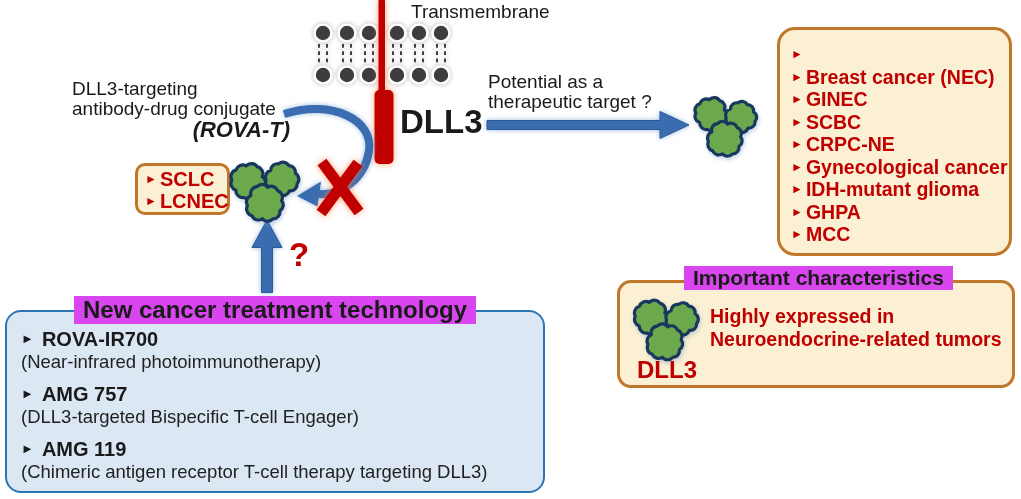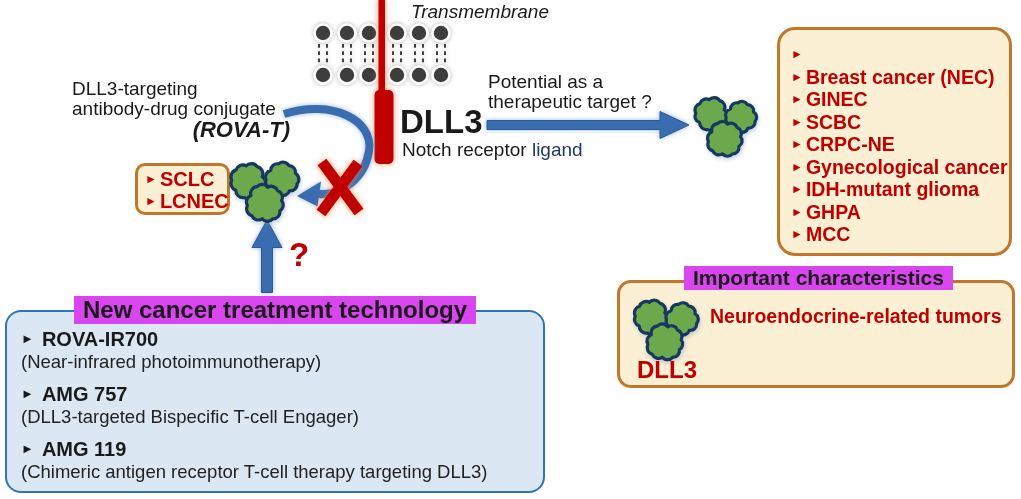--- a/index.html
+++ b/index.html
@@ -111,20 +111,21 @@
 
       <div class="red-item">
         <span class="bullet">►</span>
         <span>MCC</span>
       </div>
     </div>
 
   <div class="cream-box" id="charBox" style="left:617px;top:280px;width:398px;height:108px;"></div>
   <div class="box-title" style="left:684px;top:266px;font-size:21px;">Important characteristics</div>
   <div class="txt redtx" style="left:710px;top:305px;font-size:19.5px;font-weight:bold;line-height:23px;">
+    <div>Highly expressed in</div>
     <div>Neuroendocrine-related tumors</div>
   </div>
   <div class="txt redtx" style="left:637px;top:356px;font-size:24px;font-weight:bold;">DLL3</div>
 
   <div class="blue-box" id="treatmentBox" style="left:5px;top:310px;width:540px;height:183px;">
 
       <div class="t-item">
         <div class="t-name">
           <span class="bullet">►</span>
           <span>ROVA-IR700</span>
@@ -211,26 +212,23 @@
         <path d="M739.1,131.7 A6.2,6.2 0 0,1 731.4,125.8 A6.3,6.3 0 0,1 726.1,117.7 A6.3,6.3 0 0,1 730.5,109.0 A6.1,6.1 0 0,1 737.9,102.9 A6.3,6.3 0 0,1 747.4,104.6 A6.1,6.1 0 0,1 753.5,111.8 A6.3,6.3 0 0,1 755.1,121.4 A6.2,6.2 0 0,1 748.0,128.0 A6.2,6.2 0 0,1 739.1,131.7 Z" style="fill: rgb(108, 168, 76); stroke: rgb(23, 55, 94); stroke-width: 3.2; stroke-linejoin: round;"></path>
         <path d="M708.4,141.4 A6.4,6.4 0 0,1 711.8,132.0 A6.5,6.5 0 0,1 717.5,123.6 A6.5,6.5 0 0,1 727.6,124.2 A6.4,6.4 0 0,1 737.0,127.4 A6.5,6.5 0 0,1 740.6,136.8 A6.3,6.3 0 0,1 738.9,146.4 A6.5,6.5 0 0,1 732.3,154.0 A6.4,6.4 0 0,1 722.4,153.8 A6.5,6.5 0 0,1 712.7,150.9 A6.8,6.8 0 0,1 708.4,141.4 Z" style="fill: rgb(108, 168, 76); stroke: rgb(23, 55, 94); stroke-width: 3.2; stroke-linejoin: round;"></path>
       </g>
     <g id="cl3" class="clustershadow">
         <path d="M666.2,323.4 A6.9,6.9 0 0,1 657.6,329.8 A6.9,6.9 0 0,1 647.3,333.1 A7.0,7.0 0 0,1 639.2,325.9 A6.8,6.8 0 0,1 635.3,316.2 A6.9,6.9 0 0,1 639.5,306.3 A6.8,6.8 0 0,1 649.2,302.3 A7.0,7.0 0 0,1 659.9,303.2 A6.9,6.9 0 0,1 664.8,312.8 A6.9,6.9 0 0,1 666.2,323.4 Z" style="fill: rgb(108, 168, 76); stroke: rgb(23, 55, 94); stroke-width: 3.2; stroke-linejoin: round;"></path>
         <path d="M680.0,334.2 A6.5,6.5 0 0,1 672.1,328.1 A6.5,6.5 0 0,1 666.5,319.7 A6.5,6.5 0 0,1 671.1,310.7 A6.4,6.4 0 0,1 678.7,304.4 A6.5,6.5 0 0,1 688.7,306.1 A6.3,6.3 0 0,1 695.0,313.6 A6.5,6.5 0 0,1 696.6,323.6 A6.4,6.4 0 0,1 689.3,330.4 A6.5,6.5 0 0,1 680.0,334.2 Z" style="fill: rgb(108, 168, 76); stroke: rgb(23, 55, 94); stroke-width: 3.2; stroke-linejoin: round;"></path>
         <path d="M647.9,344.4 A6.6,6.6 0 0,1 651.3,334.8 A6.7,6.7 0 0,1 657.2,326.1 A6.7,6.7 0 0,1 667.7,326.8 A6.6,6.6 0 0,1 677.4,330.0 A6.7,6.7 0 0,1 681.1,339.7 A6.5,6.5 0 0,1 679.4,349.6 A6.7,6.7 0 0,1 672.6,357.4 A6.6,6.6 0 0,1 662.3,357.2 A6.7,6.7 0 0,1 652.3,354.3 A7.0,7.0 0 0,1 647.9,344.4 Z" style="fill: rgb(108, 168, 76); stroke: rgb(23, 55, 94); stroke-width: 3.2; stroke-linejoin: round;"></path>
       </g>
   </svg>
 
-  <div class="txt" style="left:411px;top:1px;font-size:19px;font-style:italic;">Transmembrane</div>
+  <div class="txt" style="left:411px;top:1px;font-size:19px;">Transmembrane</div>
 
   <div class="txt" style="left:400px;top:103px;font-size:33px;font-weight:bold;">DLL3</div>
-  <div class="txt" style="left:402px;top:139px;font-size:19px;">
-    <span>Notch receptor </span><span class="navy">ligand</span>
-  </div>
 
   <div class="txt" style="left:72px;top:79px;font-size:19px;line-height:20px;width:218px;">
     <div>DLL3-targeting</div>
     <div>antibody-drug conjugate</div>
     <div style="text-align:right;font-weight:bold;font-size:22px;margin-top:1px;font-style:italic;">(ROVA-T)</div>
   </div>
 
 
   <div class="txt redtx" style="left:289px;top:236px;font-size:33px;font-weight:bold;">?</div>
 

